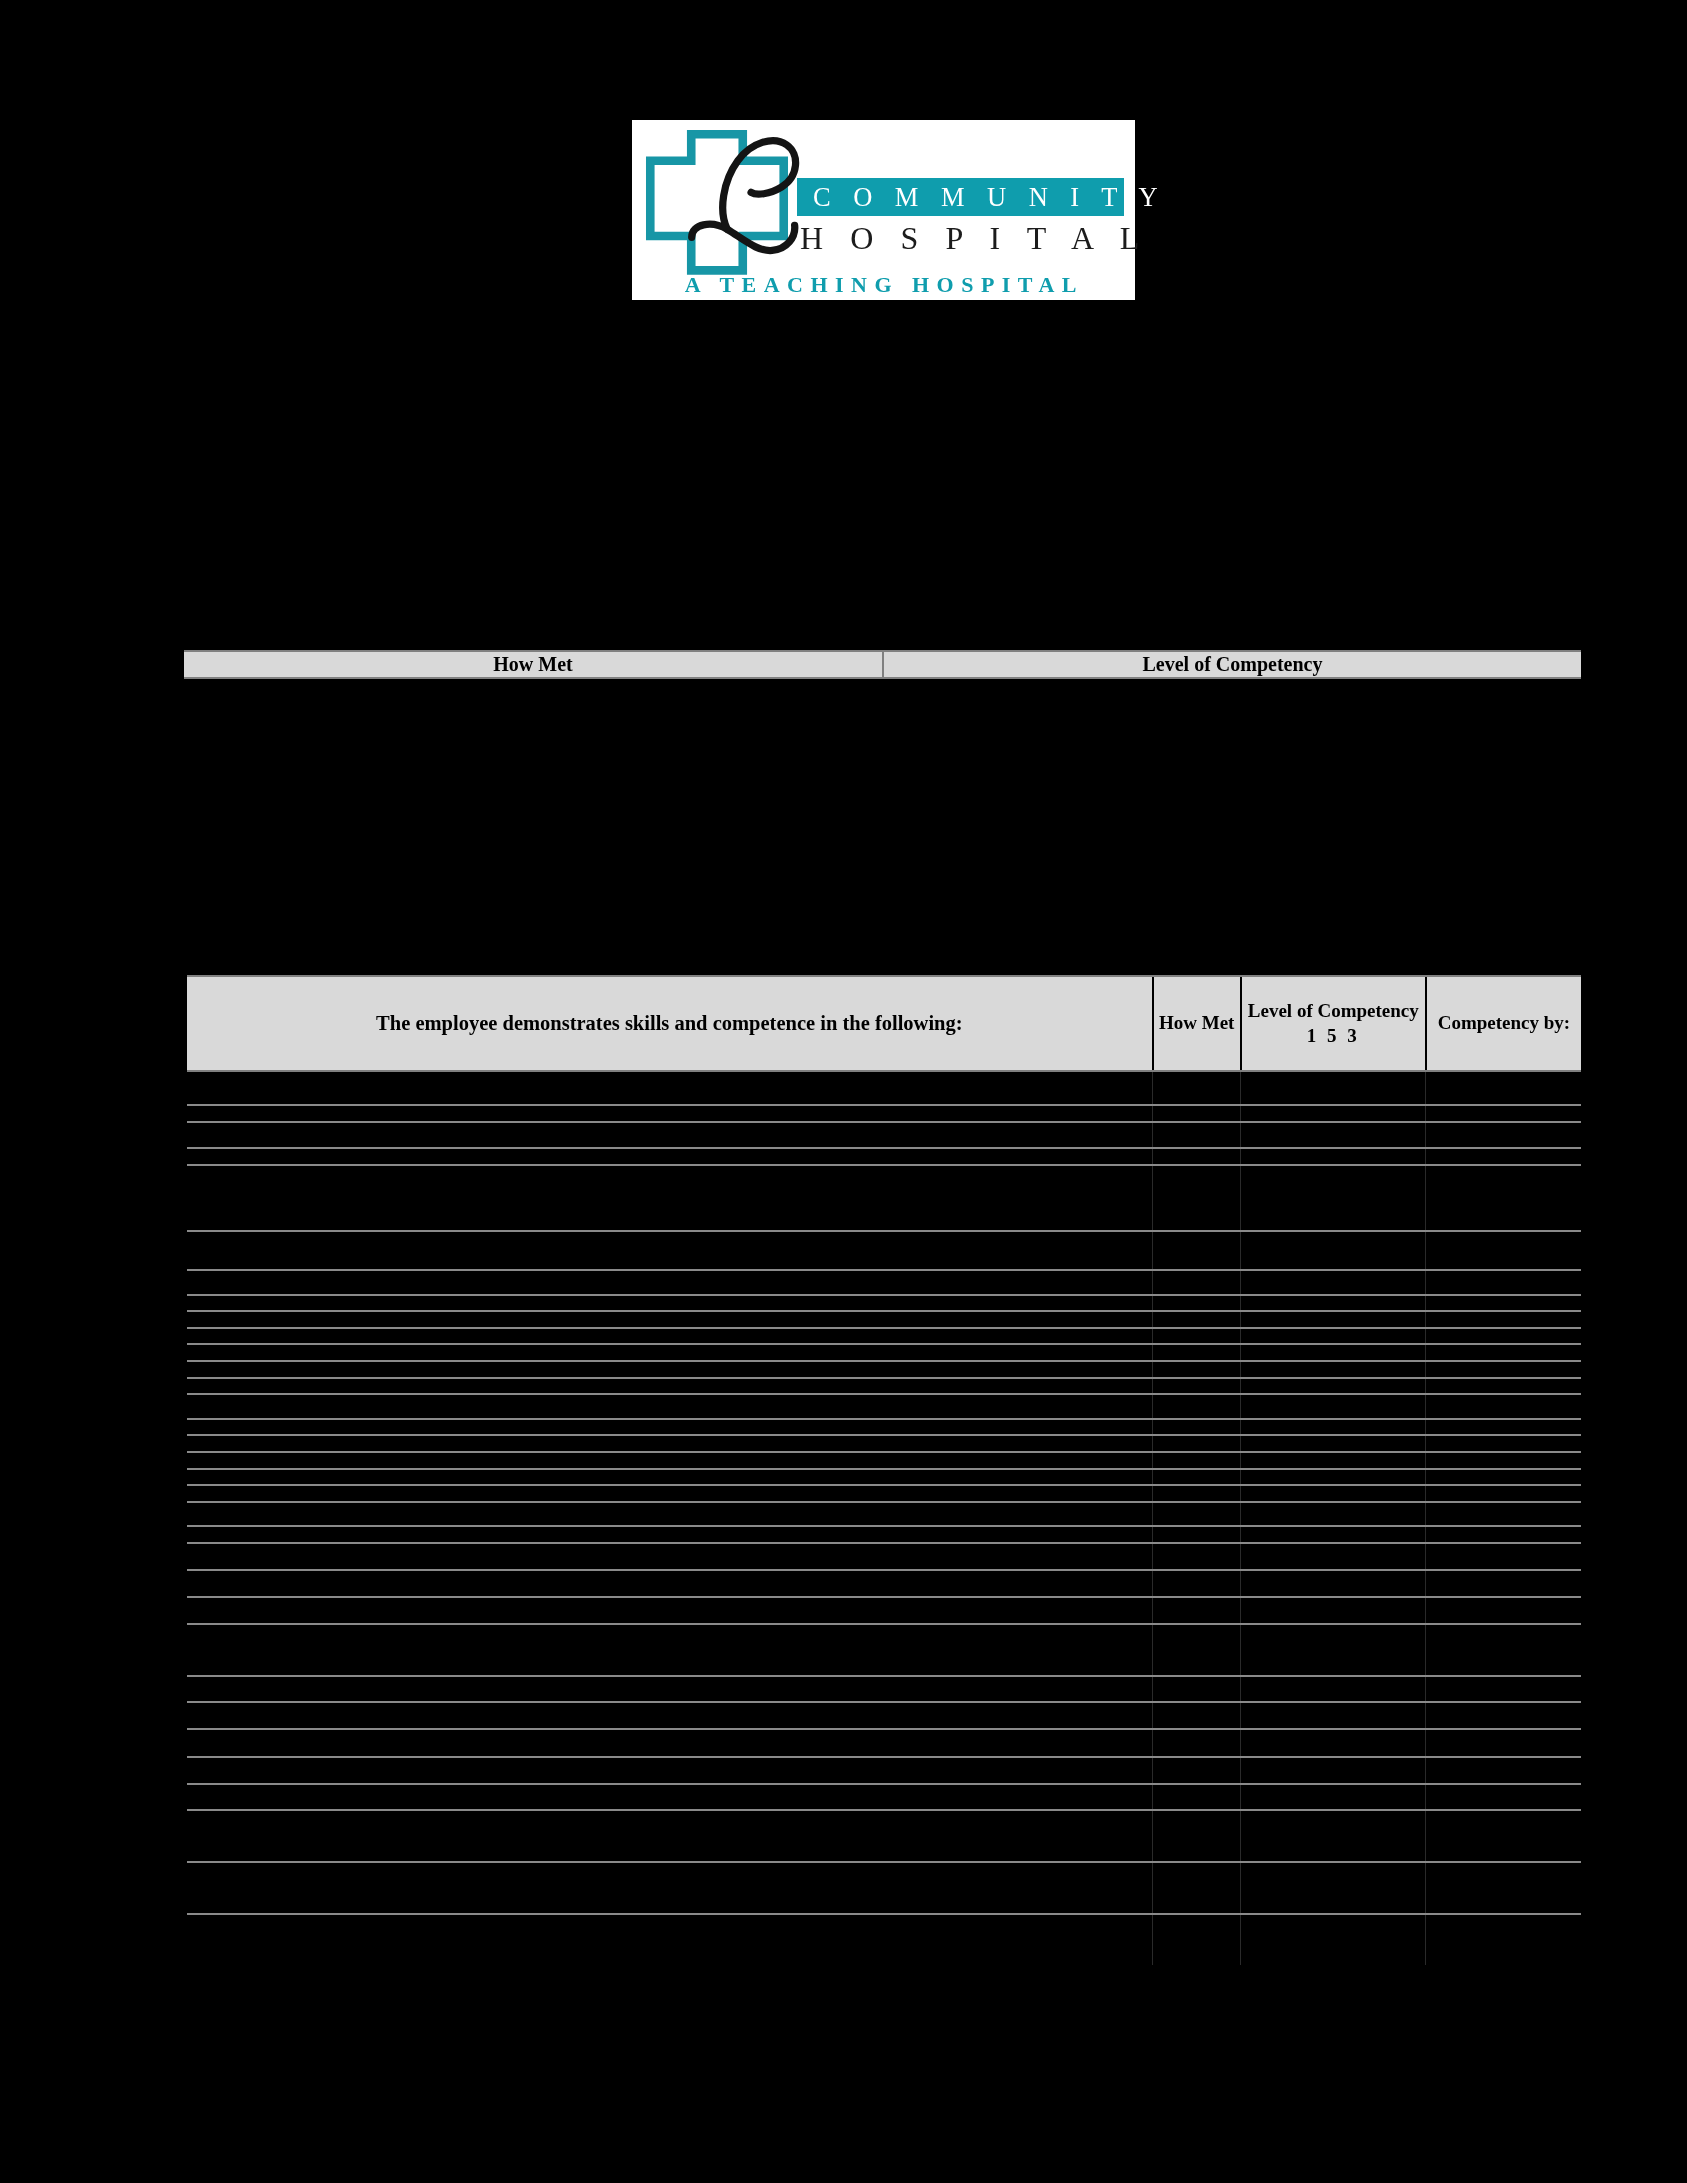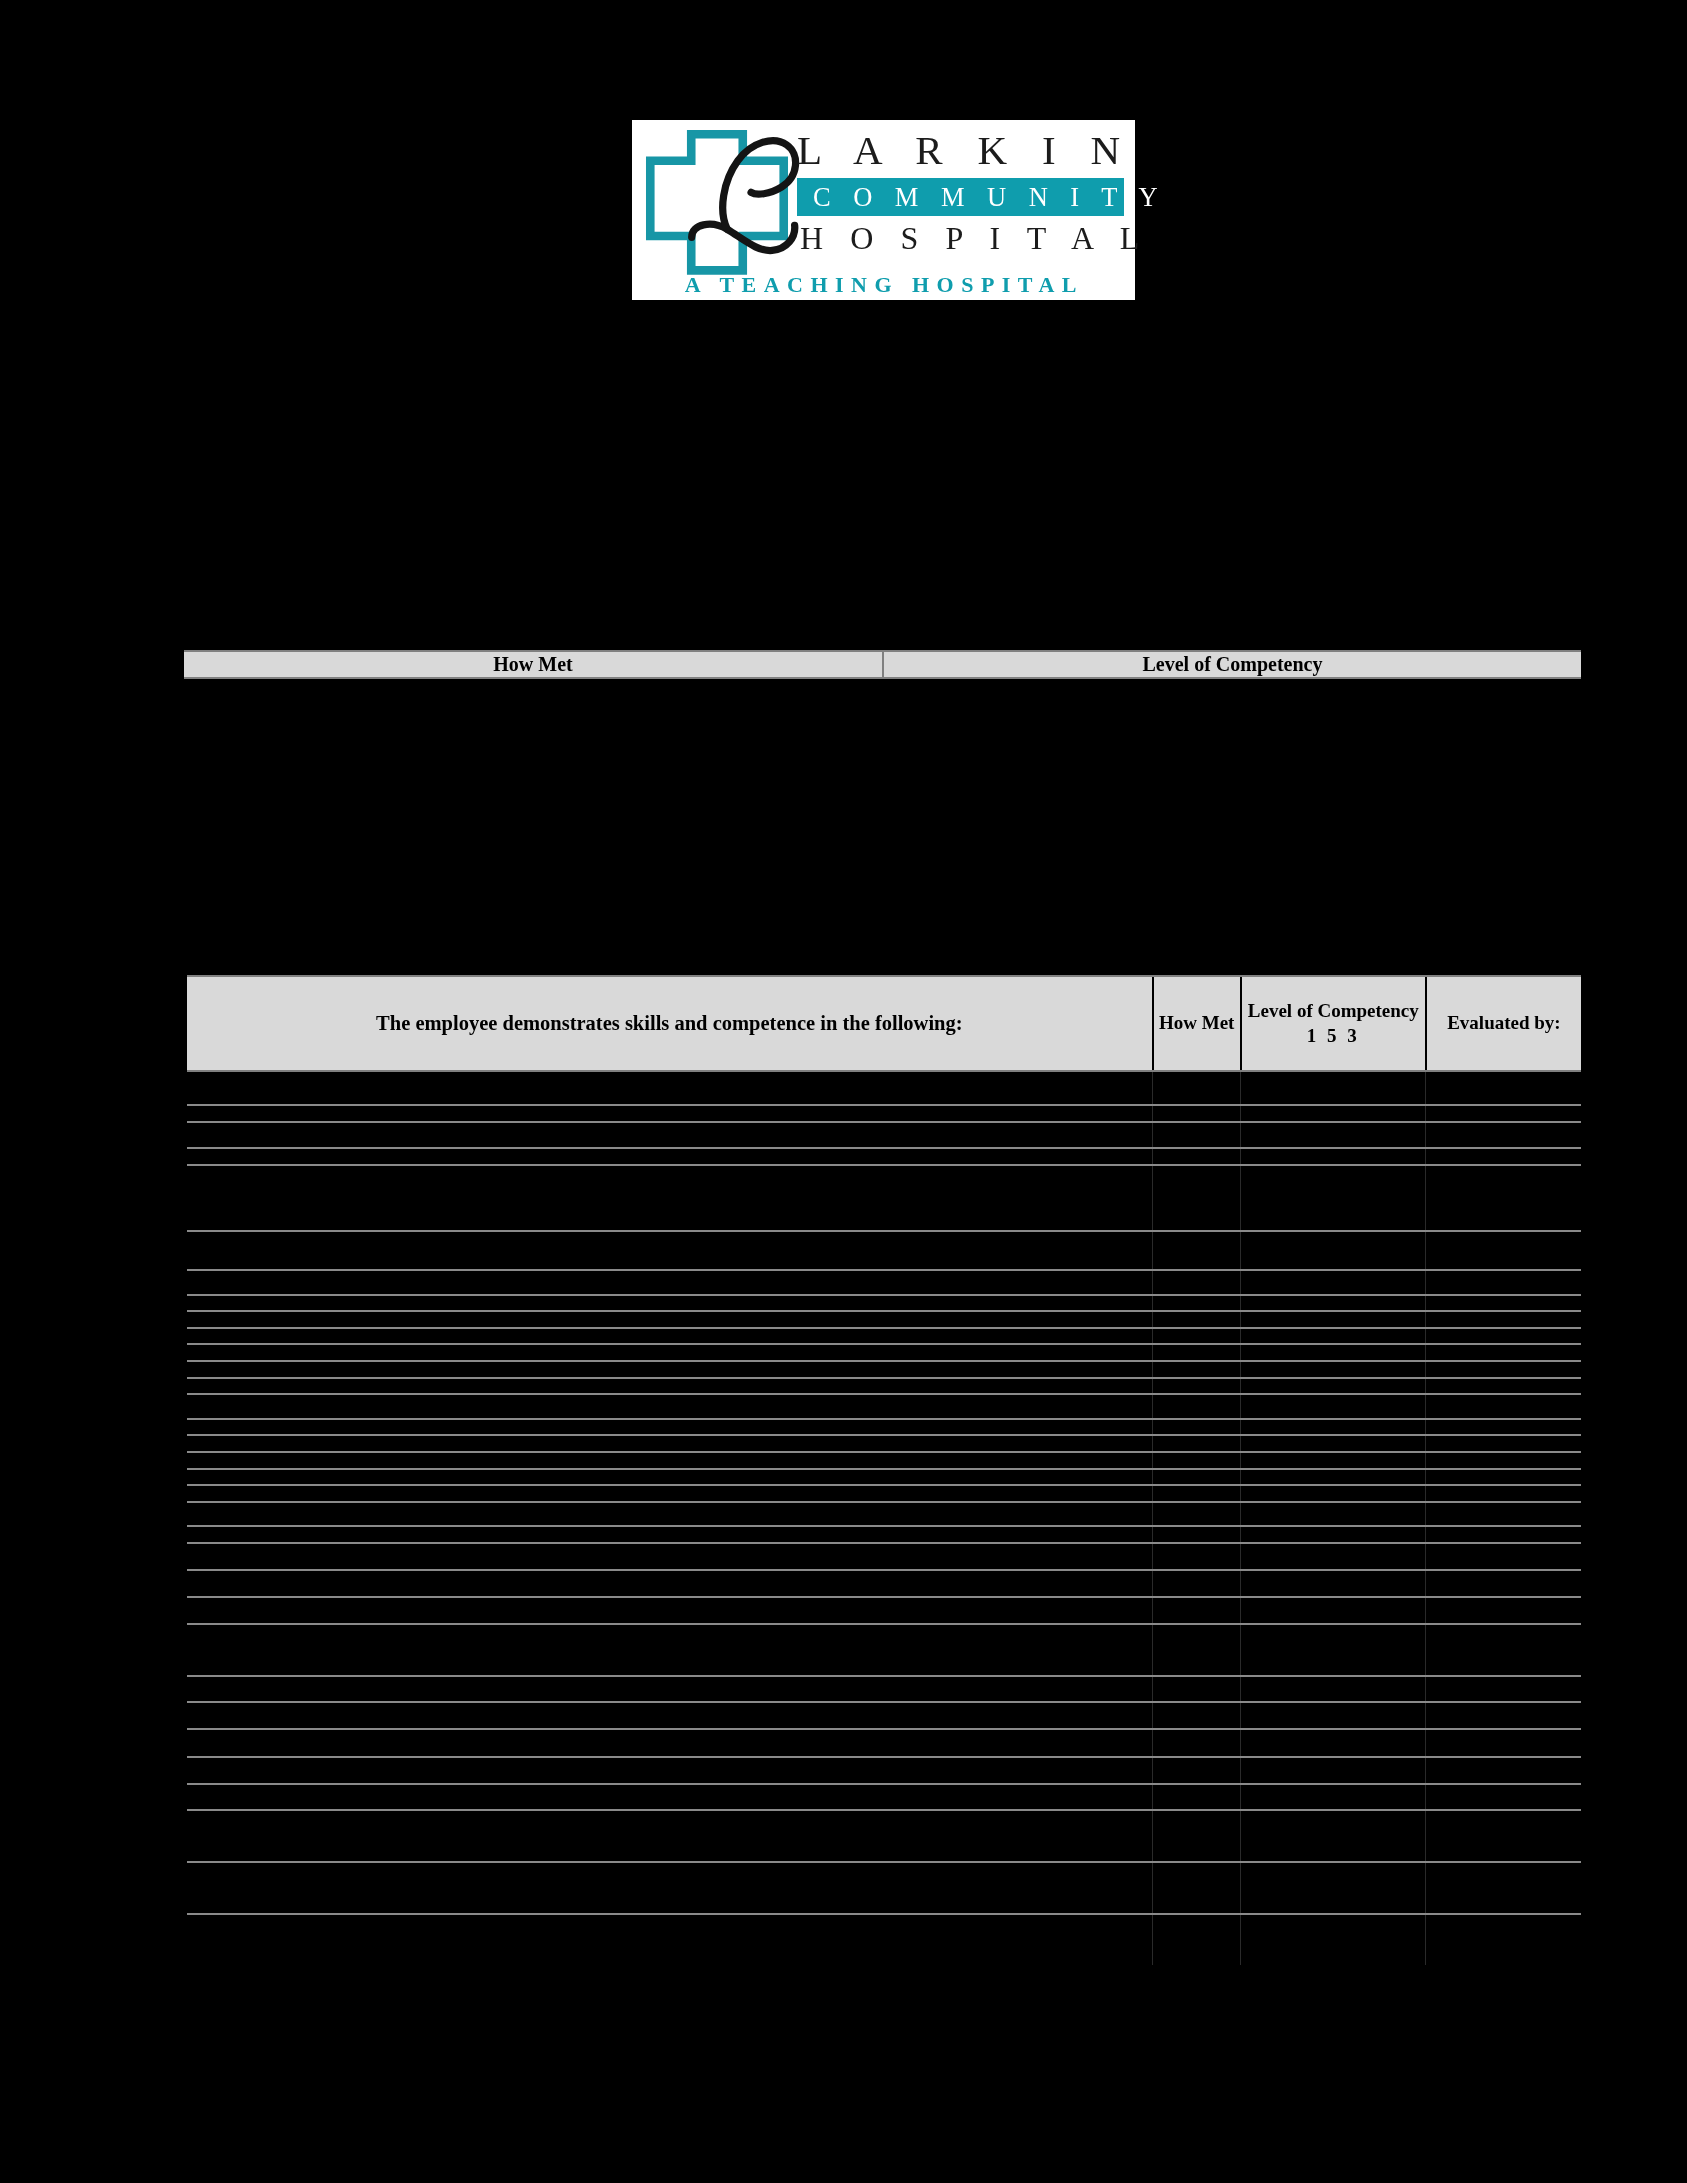--- a/index.html
+++ b/index.html
@@ -176,21 +176,20 @@
     <svg id="logo-cross" viewBox="0 0 218 220">
       <path d="M70 6 H148 V46 H210 V160 H148 V212 H70 V160 H8 V46 H70 Z" fill="none" stroke="#1796a6" stroke-width="13"></path>
     </svg>
 
     <svg id="logo-script-l" viewBox="0 0 210 200">
       <path d="M28 158 C28 138 58 132 82 146 C108 162 128 180 150 178 C172 176 186 158 184 140" fill="none" stroke="#141414" stroke-width="11" stroke-linecap="round"></path>
       <path d="M82 146 C68 118 76 72 98 42 C118 14 152 4 172 18 C192 32 190 66 164 82
                C146 93 126 95 118 90" fill="none" stroke="#141414" stroke-width="11" stroke-linecap="round"></path>
     </svg>
 
-    <div class="logo-word" id="logo-larkin">L A R K I N</div>
 
     <div id="logo-community-bar"></div>
     <div class="logo-word" id="logo-community">C O M M U N I T Y</div>
 
     <div class="logo-word" id="logo-hospital">H O S P I T A L</div>
 
     <div class="logo-word" id="logo-teaching">A TEACHING HOSPITAL</div>
   </div>
 </div>
 
@@ -215,21 +214,21 @@
     <col style="width:155px">
   </colgroup>
   <thead>
     <tr>
       <th class="hdr c-desc">The employee demonstrates skills and competence in the following:</th>
       <th class="hdr vdiv">How Met</th>
       <th class="hdr vdiv">
         <span>Level of Competency</span>
         <span class="lvl-nums">1  5  3</span>
       </th>
-      <th class="hdr vdiv">Evaluated by:</th>
+      <th class="hdr vdiv">Competency by:</th>
     </tr>
   </thead>
   <tbody id="competency-rows">
       <tr>
         <td class="cell" style="height: 32px;"></td>
         <td class="cell vdiv" style="height: 32px;"></td>
         <td class="cell vdiv" style="height: 32px;"></td>
         <td class="cell vdiv" style="height: 32px;"></td>
       </tr>
       <tr>

